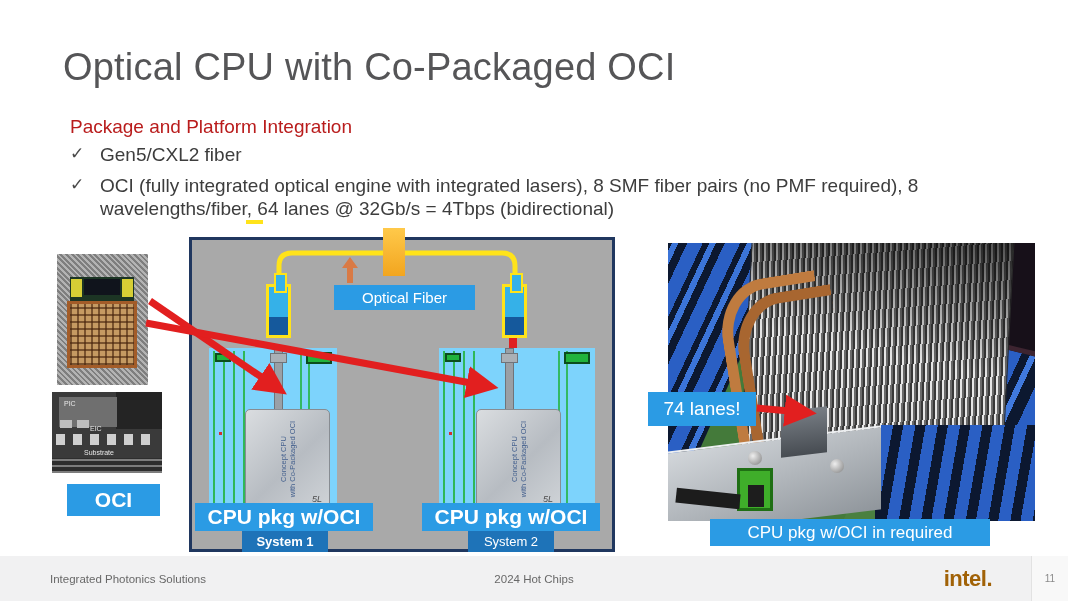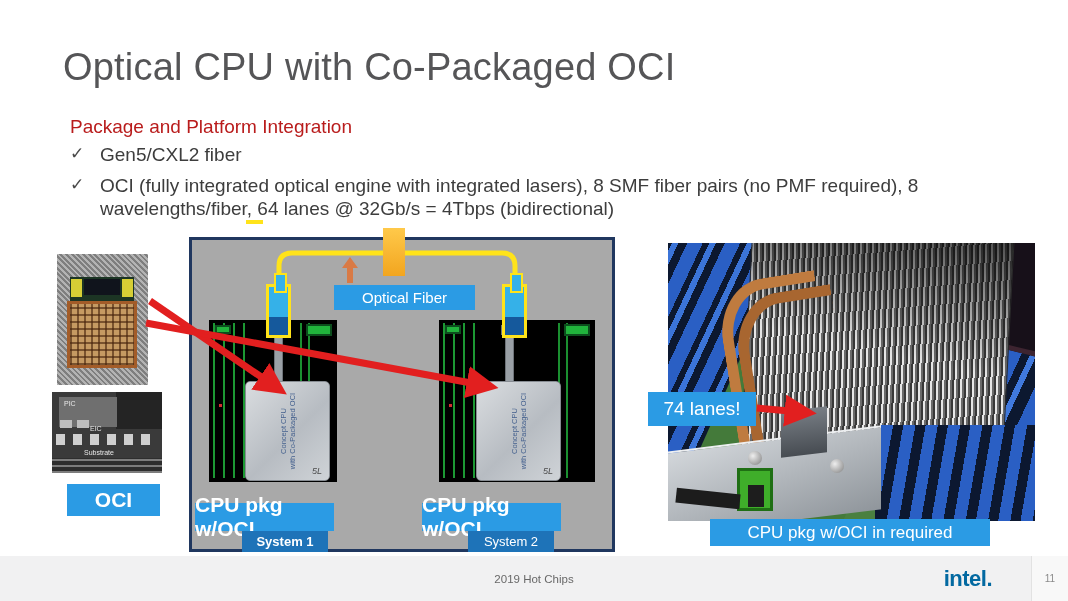--- a/index.html
+++ b/index.html
@@ -64,21 +64,21 @@
   .red-stub{position:absolute;left:317px;top:96px;width:8px;height:12px;background:#e02020;}
   .optical-label{position:absolute;left:142px;top:45px;width:141px;height:25px;
     background:#2b9be4;color:#fff;font-size:15px;
     display:flex;align-items:center;justify-content:center;z-index:4;}
   .orange-arrow{position:absolute;left:150px;top:17px;width:16px;height:27px;z-index:3;}
   .orange-arrow .head{width:0;height:0;margin:0 auto;
     border-left:8px solid transparent;border-right:8px solid transparent;
     border-bottom:11px solid #d97a45;}
   .orange-arrow .stem{width:6px;height:15px;margin:0 auto;background:#d97a45;}
 
-  .board{position:absolute;top:80px;height:162px;background:#000000;overflow:hidden;}
+  .board{position:absolute;top:108px;height:162px;background:#7dd3fc;overflow:hidden;}
   .board-1{left:17px;width:128px;}
   .board-2{left:247px;width:156px;}
   .traces-l{position:absolute;left:4px;top:3px;width:34px;height:155px;
     background:repeating-linear-gradient(90deg,#21b33c 0 2px,transparent 2px 10px);opacity:.85;}
   .traces-r{position:absolute;right:24px;top:3px;width:13px;height:155px;
     background:repeating-linear-gradient(90deg,#21b33c 0 2px,transparent 2px 8px);opacity:.8;}
   .grn-conn{position:absolute;right:5px;top:4px;width:26px;height:12px;background:#21b33c;
     box-shadow:inset 0 0 0 2px #0c4d1d;}
   .grn-bit{position:absolute;left:6px;top:5px;width:16px;height:9px;background:#21b33c;
     box-shadow:inset 0 0 0 2px #0c4d1d;}
@@ -86,21 +86,21 @@
   .shuttle{position:absolute;top:0;width:9px;height:66px;background:#9aa0a6;
     border:1px solid #6f747a;box-sizing:border-box;}
   .shuttle-cap{position:absolute;top:5px;width:17px;height:10px;background:#aab0b6;
     border:1px solid #6f747a;box-sizing:border-box;}
   .cpu{position:absolute;top:61px;width:85px;height:100px;border-radius:5px;
     background:linear-gradient(135deg,#dadde0,#b7bcc2 55%,#cfd3d7);
     border:1px solid #878c92;box-sizing:border-box;}
   .cpu-mark{position:absolute;left:50%;top:50%;transform:translate(-50%,-50%) rotate(-90deg);
     width:92px;text-align:center;font-size:7.5px;line-height:1.25;color:#45618e;}
   .cpu-sig{position:absolute;right:7px;bottom:4px;font-size:9px;font-style:italic;color:#4c4c4c;}
-  .cpu-banner{position:absolute;top:263px;width:139px;height:28px;background:#2b9be4;
+  .cpu-banner{position:absolute;top:263px;width:178px;height:28px;background:#2b9be4;
     color:#fff;font-size:21px;font-weight:600;
     display:flex;align-items:center;justify-content:center;z-index:4;}
   .banner-1{left:3px;} .banner-2{left:230px;}
   .sys-box{position:absolute;top:291px;width:86px;height:21px;background:#1e73b8;
     color:#fff;font-size:13px;display:flex;align-items:center;justify-content:center;z-index:4;}
   .sys-1{left:50px;font-weight:bold;} .sys-2{left:276px;}
 
   
   .platform{position:absolute;left:668px;top:243px;width:367px;height:278px;
     background:#4a8040;overflow:hidden;}
@@ -153,21 +153,21 @@
 
   .arrows{position:absolute;left:0;top:0;z-index:7;pointer-events:none;}
 
   
   .footer{position:absolute;left:0;top:556px;width:1068px;height:45px;background:#f1f1f2;}
   .footer-left{position:absolute;left:50px;top:0;height:45px;display:flex;align-items:center;
     font-size:11.5px;color:#686868;}
   .footer-center{position:absolute;left:0;width:1068px;top:0;height:45px;display:flex;
     align-items:center;justify-content:center;font-size:11.5px;color:#686868;}
   .intel-logo{position:absolute;right:76px;top:0;height:45px;display:flex;align-items:center;
-    font-size:22px;font-weight:700;color:#0369a1;letter-spacing:-.5px;}
+    font-size:22px;font-weight:700;color:#a16207;letter-spacing:-.5px;}
   .page-box{position:absolute;right:0;top:0;width:37px;height:45px;background:#f8f8f8;
     border-left:1px solid #e2e2e2;display:flex;align-items:center;justify-content:center;
     font-size:10px;color:#8a8a8a;box-sizing:border-box;}
 </style>
 </head>
 <body>
 
 <div class="title">Optical CPU with Co-Packaged OCI</div>
 <div class="subtitle">Package and Platform Integration</div>
 <div class="bullets">
@@ -288,16 +288,17 @@
     <marker id="rh" markerWidth="4.6" markerHeight="4.6" refX="2.2" refY="2.3" orient="auto" markerUnits="strokeWidth">
       <path d="M0,0 L4.6,2.3 L0,4.6 z" fill="#e21f1f"></path>
     </marker>
   </defs>
   <line x1="150" y1="301" x2="273" y2="385" stroke="#e21f1f" stroke-width="7" marker-end="url(#rh)"></line>
   <line x1="146" y1="323" x2="482" y2="385" stroke="#e21f1f" stroke-width="7" marker-end="url(#rh)"></line>
   <line x1="757" y1="408" x2="800" y2="412" stroke="#e21f1f" stroke-width="7" marker-end="url(#rh)"></line>
 </svg>
 
 <div class="footer">
-  <div class="footer-center">2019 Hot Chips</div>
+  <div class="footer-left">Integrated Photonics Solutions</div>
+  <div class="footer-center">2024 Hot Chips</div>
   <div class="intel-logo">intel.</div>
   <div class="page-box">11</div>
 </div>
 
 </body></html>

